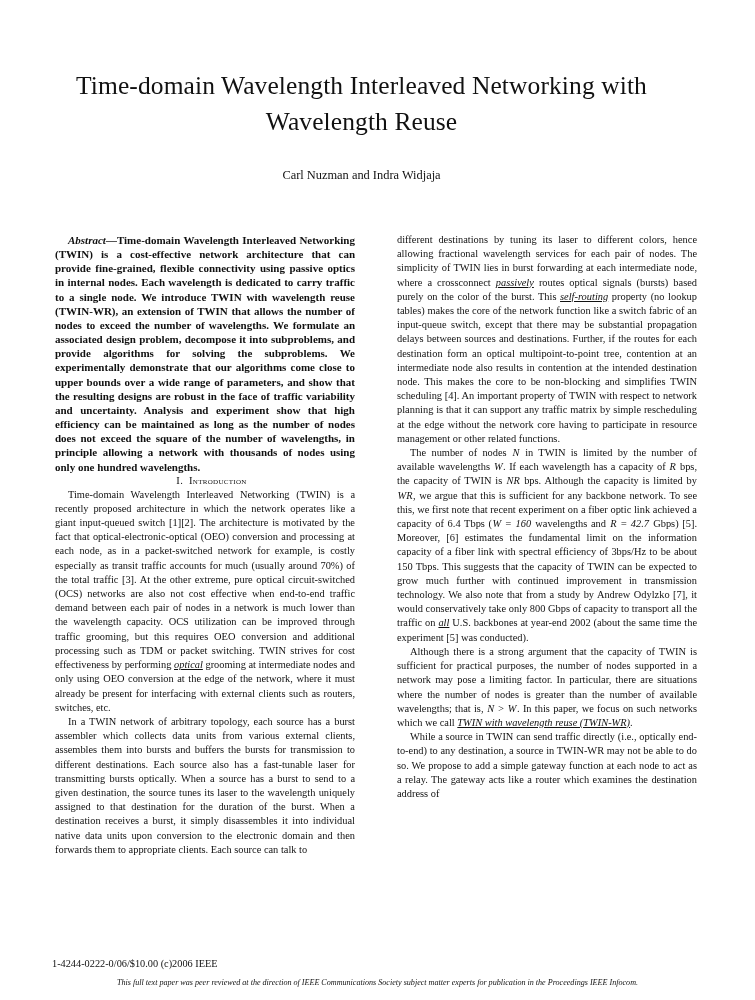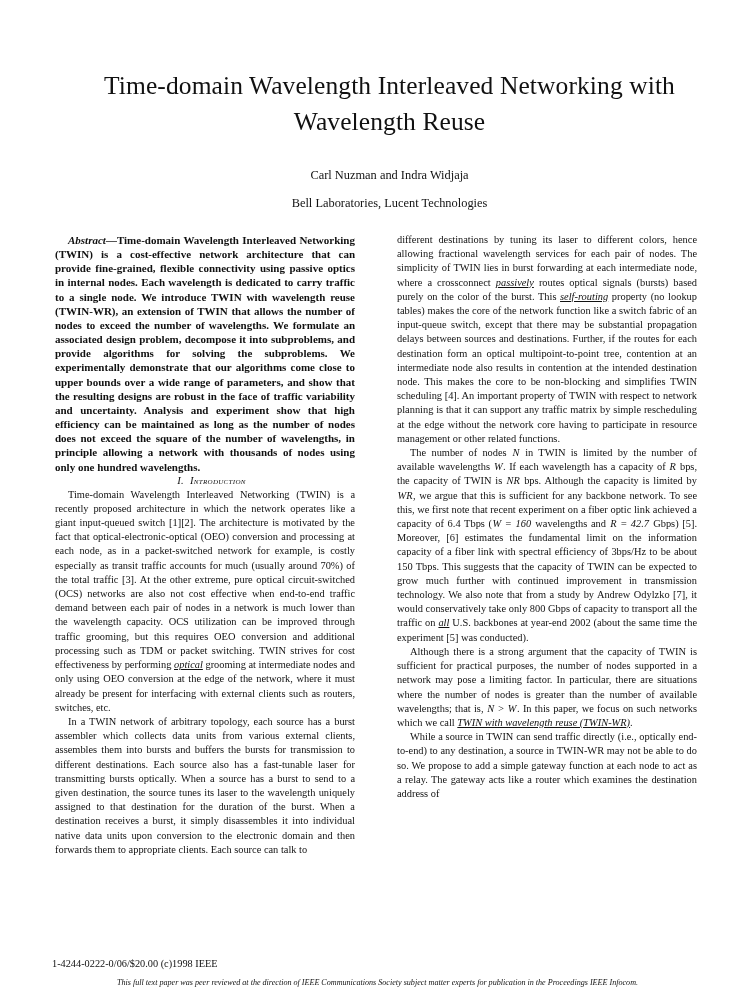--- a/index.html
+++ b/index.html
@@ -19,39 +19,39 @@
   .page {
     position: absolute;
     left: 0; top: 0;
     width: 755px;
     height: 1000px;
   }
 
   
   .title-block {
     position: absolute;
-    left: 72px;
+    left: 44px;
     top: 68px;
     width: 635px;
     text-align: center;
   }
   .paper-title {
     font-size: 25.5px;
     line-height: 36px;
     font-weight: normal;
     margin: 0;
     letter-spacing: 0.1px;
   }
   .authors {
     margin-top: 26px;
     font-size: 12.4px;
     line-height: 18.5px;
     text-align: center;
   }
-  .authors div { white-space: nowrap; margin-top: 9px; }
+  .authors div { white-space: nowrap; }
 
   
   .col {
     position: absolute;
     top: 233px;
     width: 300px;
     text-align: justify;
     font-size: 10.4px;
     line-height: 14.2px;
   }
@@ -80,21 +80,20 @@
   }
 
   .section-head {
     text-align: center;
     text-indent: 0;
     margin: 19px 0 8px 0;
     font-size: 10.6px;
     line-height: 14px;
     font-variant: small-caps;
     letter-spacing: 0.3px;
-    font-style: italic;
   }
   .section-head .numeral {
     font-variant: normal;
   }
 
   i, .it { font-style: italic; text-decoration: underline; }
   .mathvar {
     font-style: italic;
     font-family: "Liberation Serif", "DejaVu Serif", serif;
     padding: 0 0.5px;
@@ -123,21 +122,20 @@
 </style>
 </head>
 <body>
 
 <div class="page">
 
   <div class="title-block">
     <h1 class="paper-title">Time-domain Wavelength Interleaved Networking with Wavelength Reuse</h1>
     <div class="authors">
       <div>Carl Nuzman and Indra Widjaja</div>
-      <div>Bell Laboratories, Lucent Technologies</div>
     </div>
   </div>
 
   <div class="col col-left">
 
     <p class="abstract"><span class="abs-label">Abstract—</span><span>Time-domain Wavelength Interleaved Networking (TWIN) is a cost-effective network architecture that can provide fine-grained, flexible connectivity using passive optics in internal nodes. Each wavelength is dedicated to carry traffic to a single node. We introduce TWIN with wavelength reuse (TWIN-WR), an extension of TWIN that allows the number of nodes to exceed the number of wavelengths. We formulate an associated design problem, decompose it into subproblems, and provide algorithms for solving the subproblems. We experimentally demonstrate that our algorithms come close to upper bounds over a wide range of parameters, and show that the resulting designs are robust in the face of traffic variability and uncertainty. Analysis and experiment show that high efficiency can be maintained as long as the number of nodes does not exceed the square of the number of wavelengths, in principle allowing a network with thousands of nodes using only one hundred wavelengths.</span></p>
 
     <p class="section-head"><span class="numeral">I.</span>&nbsp; <span>Introduction</span></p>
 
     <p><span>Time-domain Wavelength Interleaved Networking (TWIN) is a recently proposed architecture in which the network operates like a giant input-queued switch [1][2]. The architecture is motivated by the fact that optical-electronic-optical (OEO) conversion and processing at each node, as in a packet-switched network for example, is costly especially as transit traffic accounts for much (usually around 70%) of the total traffic [3]. At the other extreme, pure optical circuit-switched (OCS) networks are also not cost effective when end-to-end traffic demand between each pair of nodes in a network is much lower than the wavelength capacity. OCS utilization can be improved through traffic grooming, but this requires OEO conversion and additional processing such as TDM or packet switching. TWIN strives for cost effectiveness by performing </span><i>optical</i><span> grooming at intermediate nodes and only using OEO conversion at the edge of the network, where it must already be present for interfacing with external clients such as routers, switches, etc.</span></p>
@@ -151,16 +149,16 @@
     <p class="noindent"><span>different destinations by tuning its laser to different colors, hence allowing fractional wavelength services for each pair of nodes. The simplicity of TWIN lies in burst forwarding at each intermediate node, where a crossconnect </span><i>passively</i><span> routes optical signals (bursts) based purely on the color of the burst. This </span><i>self-routing</i><span> property (no lookup tables) makes the core of the network function like a switch fabric of an input-queue switch, except that there may be substantial propagation delays between sources and destinations. Further, if the routes for each destination form an optical multipoint-to-point tree, contention at an intermediate node also results in contention at the intended destination node. This makes the core to be non-blocking and simplifies TWIN scheduling [4]. An important property of TWIN with respect to network planning is that it can support any traffic matrix by simple rescheduling at the edge without the network core having to participate in resource management or other related functions.</span></p>
 
     <p><span>The number of nodes </span><span class="mathvar">N</span><span> in TWIN is limited by the number of available wavelengths </span><span class="mathvar">W</span><span>. If each wavelength has a capacity of </span><span class="mathvar">R</span><span> bps, the capacity of TWIN is </span><span class="mathvar">NR</span><span> bps. Although the capacity is limited by </span><span class="mathvar">WR</span><span>, we argue that this is sufficient for any backbone network. To see this, we first note that recent experiment on a fiber optic link achieved a capacity of 6.4 Tbps (</span><span class="mathvar">W = 160</span><span> wavelengths and </span><span class="mathvar">R = 42.7</span><span> Gbps) [5]. Moreover, [6] estimates the fundamental limit on the information capacity of a fiber link with spectral efficiency of 3bps/Hz to be about 150 Tbps. This suggests that the capacity of TWIN can be expected to grow much further with continued improvement in transmission technology. We also note that from a study by Andrew Odylzko [7], it would conservatively take only 800 Gbps of capacity to transport all the traffic on </span><i>all</i><span> U.S. backbones at year-end 2002 (about the same time the experiment [5] was conducted).</span></p>
 
     <p><span>Although there is a strong argument that the capacity of TWIN is sufficient for practical purposes, the number of nodes supported in a network may pose a limiting factor. In particular, there are situations where the number of nodes is greater than the number of available wavelengths; that is, </span><span class="mathvar">N &gt; W</span><span>. In this paper, we focus on such networks which we call </span><i>TWIN with wavelength reuse (TWIN-WR)</i><span>.</span></p>
 
     <p>While a source in TWIN can send traffic directly (i.e., optically end-to-end) to any destination, a source in TWIN-WR may not be able to do so. We propose to add a simple gateway function at each node to act as a relay. The gateway acts like a router which examines the destination address of</p>
 
   </div>
 
-  <div class="footer-copyright">1-4244-0222-0/06/$20.00 (c)1998 IEEE</div>
+  <div class="footer-copyright">1-4244-0222-0/06/$10.00 (c)2006 IEEE</div>
   <div class="footer-note">This full text paper was peer reviewed at the direction of IEEE Communications Society subject matter experts for publication in the Proceedings IEEE Infocom.</div>
 
 </div>
 
 </body></html>

